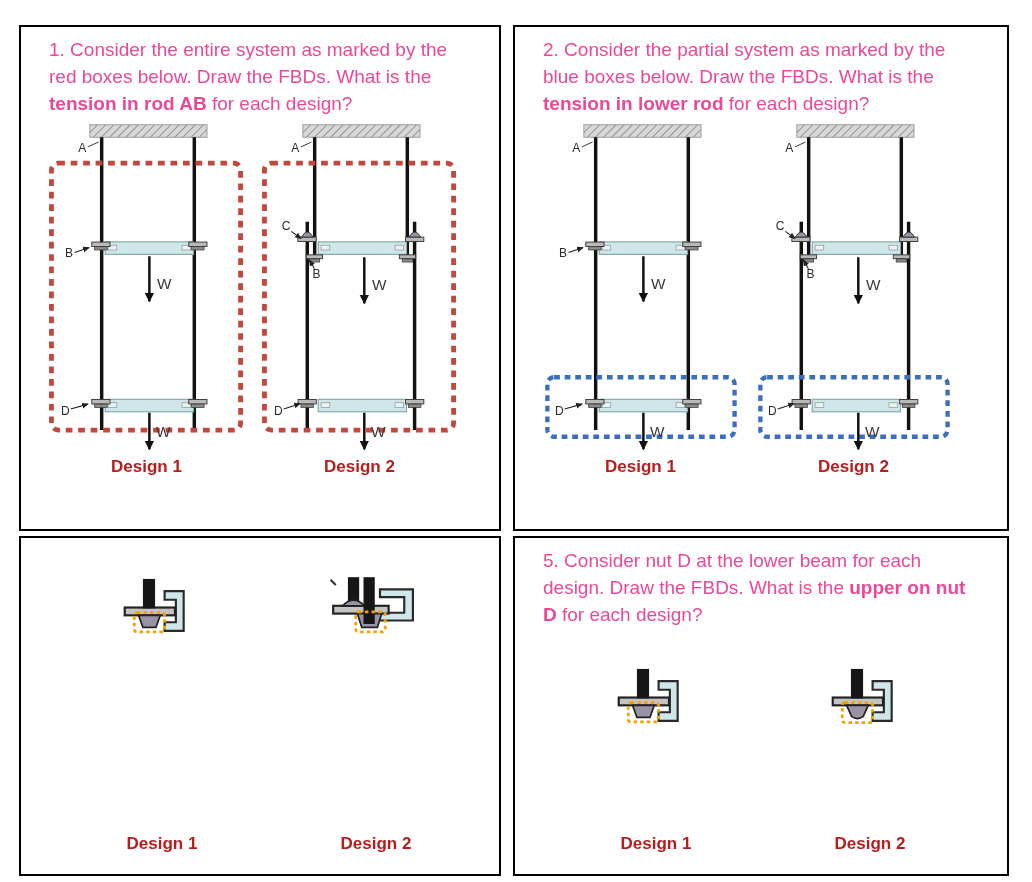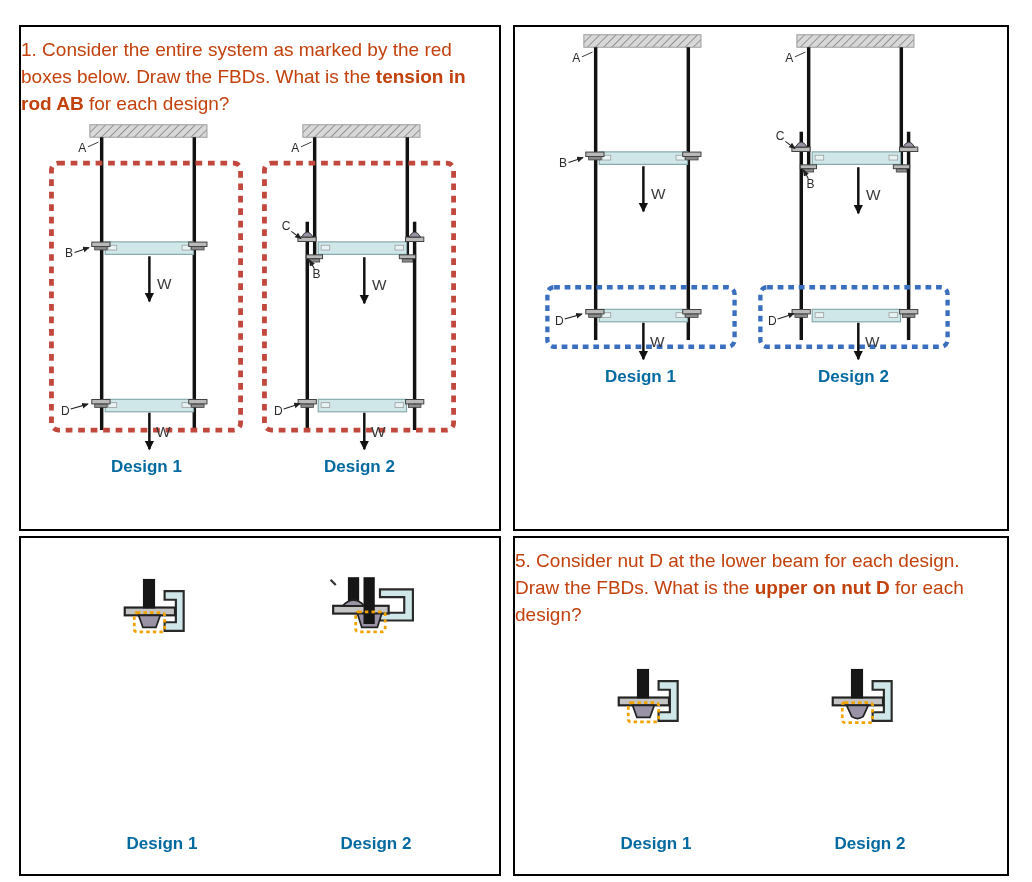--- a/index.html
+++ b/index.html
@@ -1,24 +1,24 @@
 <!DOCTYPE html>
 <html><head>
 <meta charset="utf-8">
 <style>
   html,body{margin:0;padding:0;background:#fff;}
   .page{position:relative;width:1032px;height:882px;background:#fff;font-family:"Liberation Sans",sans-serif;overflow:hidden;}
   .grid{position:absolute;left:19px;top:25px;display:grid;grid-template-columns:482px 496px;grid-template-rows:506px 340px;column-gap:12px;row-gap:5px;}
   .cell{border:2px solid #000;background:#fff;display:flex;flex-direction:column;box-sizing:border-box;}
-  .q{margin:0;padding:9px 30px 0 0;font-size:19px;line-height:27px;color:#c2410c;}
+  .q{margin:0;padding:9px 30px 0 28px;font-size:19px;line-height:27px;color:#ec4899;}
   .q b{font-weight:bold;}
   .figrow{display:flex;padding-left:24px;gap:10px;margin-top:2px;}
   .figrow figure{margin:0;display:flex;flex-direction:column;align-items:center;}
   svg.sys{width:203px;height:336px;}
-  figcaption,.cap{font-weight:bold;font-size:17px;color:#0369a1;}
+  figcaption,.cap{font-weight:bold;font-size:17px;color:#b91c1c;}
   figcaption{margin-top:2px;}
   .nutrow{display:flex;margin-top:34px;padding-left:34px;}
   .nutcol{width:214px;display:flex;justify-content:center;}
   .nut{width:104px;height:78px;}
   .nut-wide{width:113px;height:78px;}
   .caprow{display:flex;padding-left:34px;margin-top:auto;margin-bottom:20px;}
   .flabel{font:12.5px "Liberation Sans",sans-serif;fill:#2b2b2b;}
   .wlabel{font:16px "Liberation Sans",sans-serif;fill:#3a3a3a;}
   .defsvg{position:absolute;width:0;height:0;}
 </style>
@@ -157,20 +157,21 @@
           <line x1="110" y1="306" x2="110" y2="344" stroke="#111" stroke-width="2.6" marker-end="url(#arrW)"></line>
           <text class="wlabel" x="117" y="331">W</text>
         </svg>
         <figcaption>Design 2</figcaption>
       </figure>
 
     </div>
   </section>
 
   <section class="cell">
+    <p class="q"><span>2. Consider the partial system as marked by the blue boxes below. Draw the FBDs. What is the </span><b>tension in lower rod</b><span> for each design?</span></p>
     <div class="figrow">
 
       <figure>
         <svg class="sys" viewBox="0 0 210 350">
           <rect x="46" y="6" width="122" height="13" fill="url(#hatch)" stroke="#9a9a9a" stroke-width="1"></rect>
           <rect x="56.5" y="19" width="3.6" height="305" fill="#121212"></rect>
           <rect x="153" y="19" width="3.6" height="305" fill="#121212"></rect>
           <g>
             <rect x="62" y="128" width="92" height="13" fill="#cfe7e9" stroke="#84a7ab" stroke-width="1.2"></rect>
             <rect x="65" y="131.5" width="9" height="5" fill="#e6f2f3" stroke="#9a9a9a" stroke-width="0.8"></rect>

